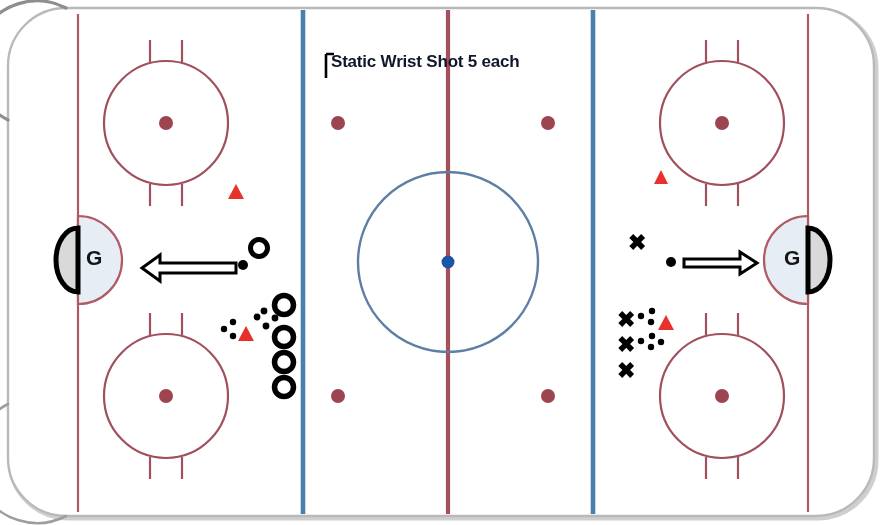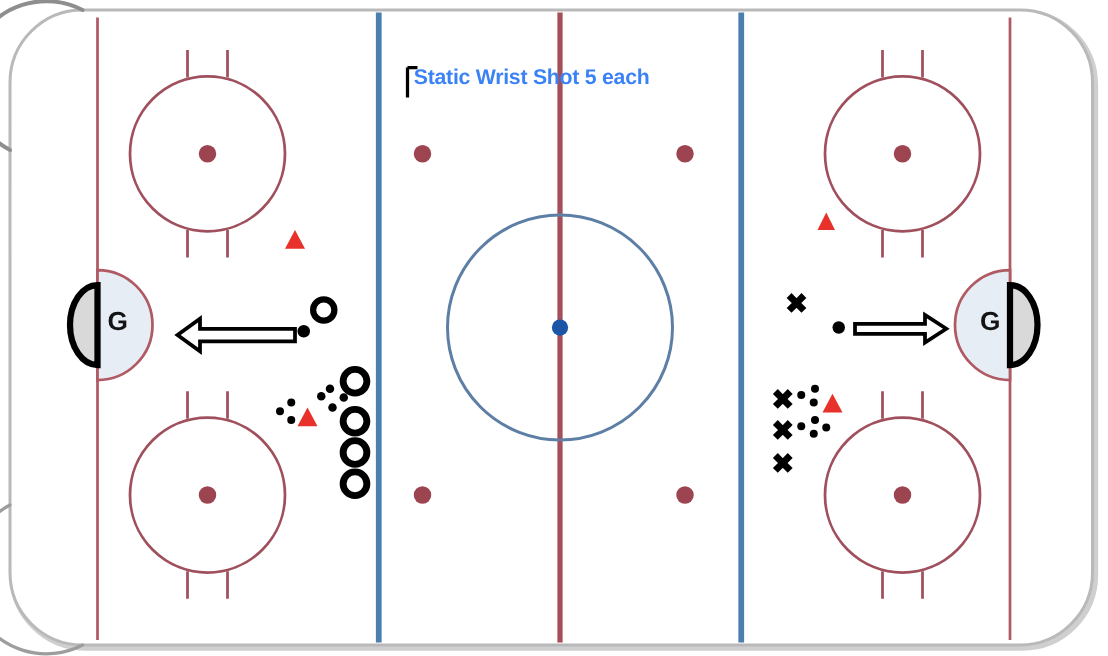--- a/index.html
+++ b/index.html
@@ -6,21 +6,21 @@
   body{width:886px;height:525px;overflow:hidden;font-family:"Liberation Sans",sans-serif;}
   #stage{position:relative;width:886px;height:525px;background:#ffffff;}
   #rink-svg{position:absolute;left:0;top:0;}
   .title-text{
     position:absolute;
     left:331px;top:52px;
     width:230px;
     font-family:"Liberation Sans",sans-serif;
     font-size:17px;
     font-weight:bold;
-    color:#3b82f6;
+    color:#0f172a;
     line-height:19px;
     letter-spacing:-0.2px;
     white-space:pre-wrap;
   }
   .g-label{
     position:absolute;
     font-family:"Liberation Sans",sans-serif;
     font-size:21px;
     font-weight:bold;
     color:#141414;

